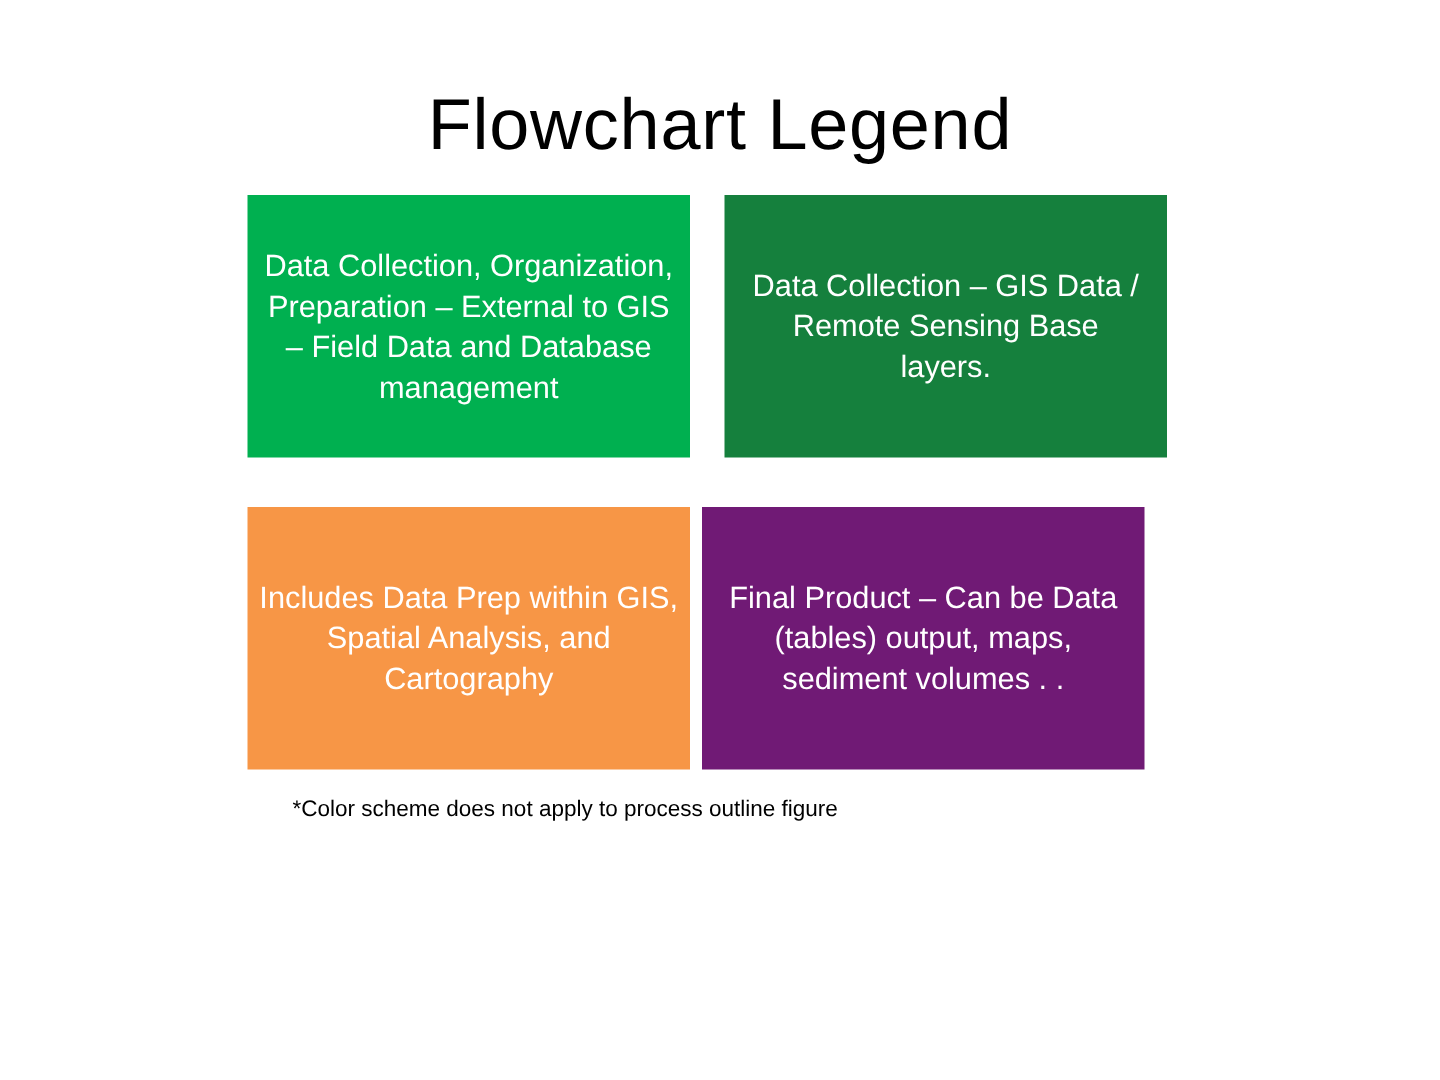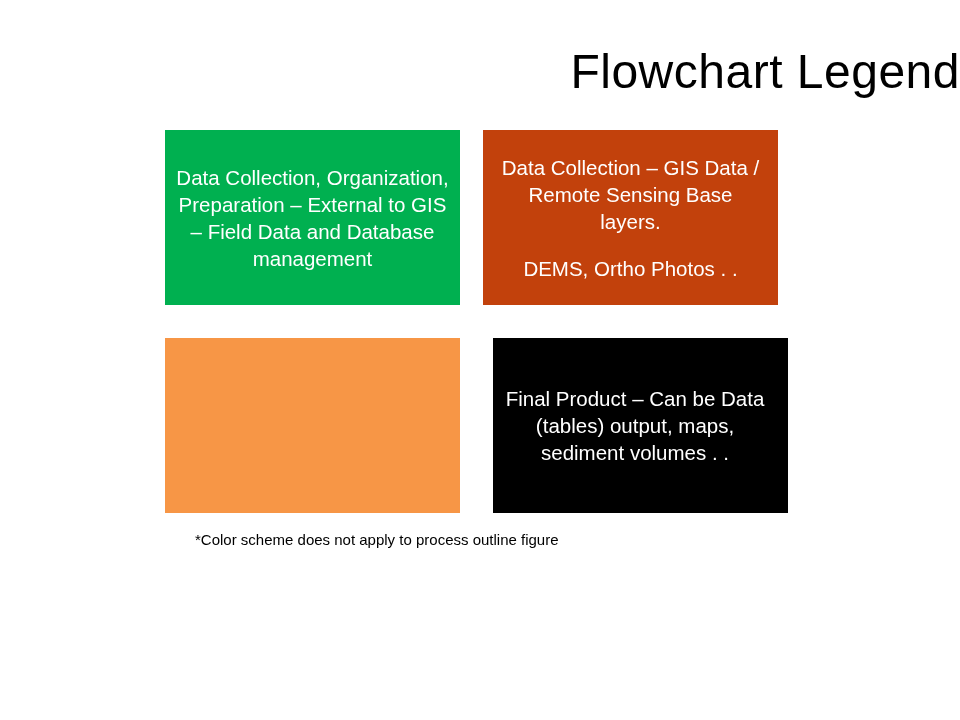--- a/index.html
+++ b/index.html
@@ -1,21 +1,21 @@
 <!DOCTYPE html>
 <html><head>
   <meta charset="utf-8">
   <style>
     html, body { margin: 0; padding: 0; }
     body {
       width: 960px; height: 720px; background: #ffffff; position: relative; overflow: hidden;
       font-family: "Liberation Sans", "DejaVu Sans", sans-serif;
     }
     .title {
-      position: absolute; left: 0; width: 960px; top: 42px; text-align: right;
+      position: absolute; left: 0; width: 960px; top: 54px; text-align: center;
       font-size: 48px; color: #000000; line-height: 60px; letter-spacing: 0.5px;
     }
     .box {
       position: absolute; width: 295px; height: 175px; box-sizing: border-box;
       display: flex; flex-direction: column; justify-content: center; align-items: center;
       text-align: center; color: #ffffff; font-size: 20.5px; line-height: 27px; padding: 0 6px;
     }
     .box p { margin: 12px; }
     .box p + p { margin-top: 8px; }
     .note {
@@ -24,25 +24,25 @@
   </style>
 </head>
 <body>
 
 <div class="title">Flowchart Legend</div>
 
 <div class="box" style="left:165px; top:130px; background:#00b050;">
   <p style="width:282px;">Data Collection, Organization, Preparation – External to GIS – Field Data and Database management</p>
 </div>
 
-<div class="box" style="left:483px; top:130px; background:#c2410c;">
+<div class="box" style="left:483px; top:130px; background:#15803d;">
   <p style="width:262px;">Data Collection – GIS Data /  Remote Sensing Base layers.</p>
-  <p>DEMS, Ortho Photos . .</p>
 </div>
 
 <div class="box" style="left:165px; top:338px; background:#f79646;">
+  <p style="width:282px;">Includes Data Prep within GIS, Spatial Analysis, and Cartography</p>
 </div>
 
-<div class="box" style="left:493px; top:338px; background:#000000;align-items:flex-end;">
+<div class="box" style="left:468px; top:338px; background:#701a75;">
   <p style="width:270px;">Final Product – Can be Data (tables) output, maps, sediment volumes . .</p>
 </div>
 
 <div class="note">*Color scheme does not apply to process outline figure</div>
 
 </body></html>

